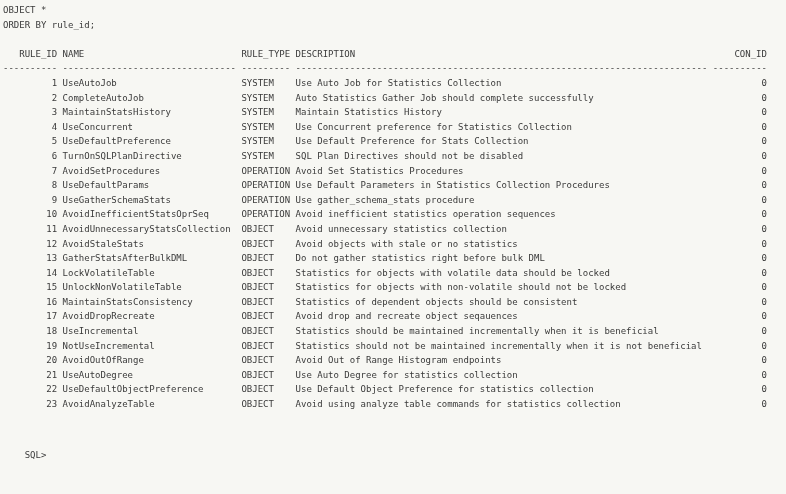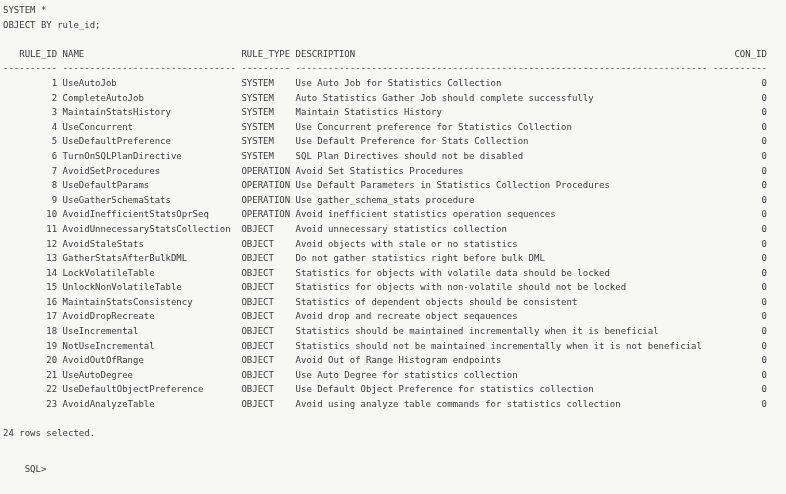--- a/index.html
+++ b/index.html
@@ -32,22 +32,22 @@
   }
   .cell + .cell { margin-left: 1ch; }
   .sep-line { letter-spacing: 0; }
   .prompt-line { position: relative; }
 </style>
 </head>
 <body>
 
 <div class="terminal">
 
-  <div class="t-line">SYSTEM *</div>
-  <div class="t-line">OBJECT BY rule_id;</div>
+  <div class="t-line">OBJECT *</div>
+  <div class="t-line">ORDER BY rule_id;</div>
 
   <div class="t-blank"></div>
 
   <div class="t-line" id="header-row"><span class="cell" style="width: 10ch; text-align: right;">RULE_ID</span><span class="cell" style="width: 32ch; text-align: left;">NAME</span><span class="cell" style="width: 9ch; text-align: left;">RULE_TYPE</span><span class="cell" style="width: 76ch; text-align: left;">DESCRIPTION</span><span class="cell" style="width: 10ch; text-align: right;">CON_ID</span></div>
   <div class="t-line sep-line" id="separator-row">---------- -------------------------------- --------- ---------------------------------------------------------------------------- ----------</div>
 
   <div id="rows-container">
       <div class="t-line"><span class="cell" style="width: 10ch; text-align: right;">1</span><span class="cell" style="width: 32ch; text-align: left;">UseAutoJob</span><span class="cell" style="width: 9ch; text-align: left;">SYSTEM</span><span class="cell" style="width: 76ch; text-align: left;">Use Auto Job for Statistics Collection</span><span class="cell" style="width: 10ch; text-align: right;">0</span></div>
       <div class="t-line"><span class="cell" style="width: 10ch; text-align: right;">2</span><span class="cell" style="width: 32ch; text-align: left;">CompleteAutoJob</span><span class="cell" style="width: 9ch; text-align: left;">SYSTEM</span><span class="cell" style="width: 76ch; text-align: left;">Auto Statistics Gather Job should complete successfully</span><span class="cell" style="width: 10ch; text-align: right;">0</span></div>
       <div class="t-line"><span class="cell" style="width: 10ch; text-align: right;">3</span><span class="cell" style="width: 32ch; text-align: left;">MaintainStatsHistory</span><span class="cell" style="width: 9ch; text-align: left;">SYSTEM</span><span class="cell" style="width: 76ch; text-align: left;">Maintain Statistics History</span><span class="cell" style="width: 10ch; text-align: right;">0</span></div>
@@ -68,21 +68,20 @@
       <div class="t-line"><span class="cell" style="width: 10ch; text-align: right;">18</span><span class="cell" style="width: 32ch; text-align: left;">UseIncremental</span><span class="cell" style="width: 9ch; text-align: left;">OBJECT</span><span class="cell" style="width: 76ch; text-align: left;">Statistics should be maintained incrementally when it is beneficial</span><span class="cell" style="width: 10ch; text-align: right;">0</span></div>
       <div class="t-line"><span class="cell" style="width: 10ch; text-align: right;">19</span><span class="cell" style="width: 32ch; text-align: left;">NotUseIncremental</span><span class="cell" style="width: 9ch; text-align: left;">OBJECT</span><span class="cell" style="width: 76ch; text-align: left;">Statistics should not be maintained incrementally when it is not beneficial</span><span class="cell" style="width: 10ch; text-align: right;">0</span></div>
       <div class="t-line"><span class="cell" style="width: 10ch; text-align: right;">20</span><span class="cell" style="width: 32ch; text-align: left;">AvoidOutOfRange</span><span class="cell" style="width: 9ch; text-align: left;">OBJECT</span><span class="cell" style="width: 76ch; text-align: left;">Avoid Out of Range Histogram endpoints</span><span class="cell" style="width: 10ch; text-align: right;">0</span></div>
       <div class="t-line"><span class="cell" style="width: 10ch; text-align: right;">21</span><span class="cell" style="width: 32ch; text-align: left;">UseAutoDegree</span><span class="cell" style="width: 9ch; text-align: left;">OBJECT</span><span class="cell" style="width: 76ch; text-align: left;">Use Auto Degree for statistics collection</span><span class="cell" style="width: 10ch; text-align: right;">0</span></div>
       <div class="t-line"><span class="cell" style="width: 10ch; text-align: right;">22</span><span class="cell" style="width: 32ch; text-align: left;">UseDefaultObjectPreference</span><span class="cell" style="width: 9ch; text-align: left;">OBJECT</span><span class="cell" style="width: 76ch; text-align: left;">Use Default Object Preference for statistics collection</span><span class="cell" style="width: 10ch; text-align: right;">0</span></div>
       <div class="t-line"><span class="cell" style="width: 10ch; text-align: right;">23</span><span class="cell" style="width: 32ch; text-align: left;">AvoidAnalyzeTable</span><span class="cell" style="width: 9ch; text-align: left;">OBJECT</span><span class="cell" style="width: 76ch; text-align: left;">Avoid using analyze table commands for statistics collection</span><span class="cell" style="width: 10ch; text-align: right;">0</span></div>
     </div>
 
   <div class="t-blank"></div>
 
-  <div class="t-line">24 rows selected.</div>
 
   <div class="t-blank t-blank-small"></div>
 
   <div class="t-line prompt-line">
     <span>SQL&gt;</span>
   </div>
 
 </div>
 
 </body></html>

